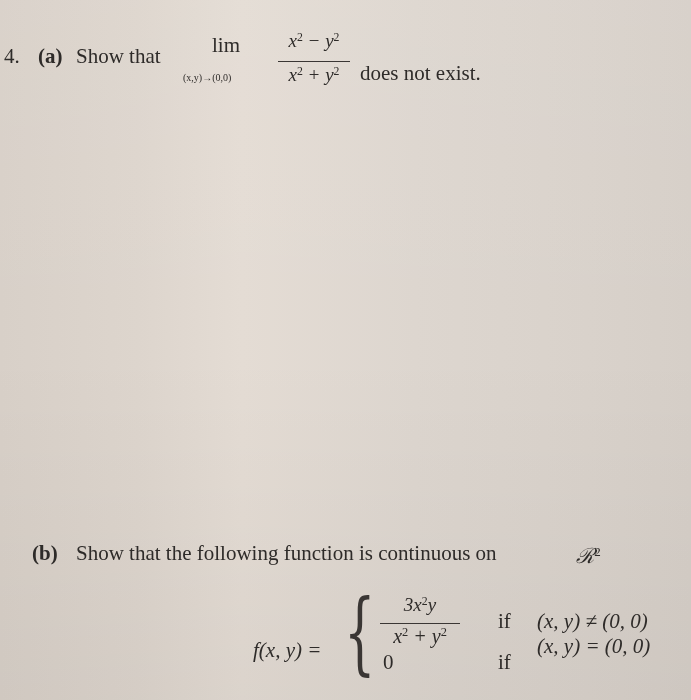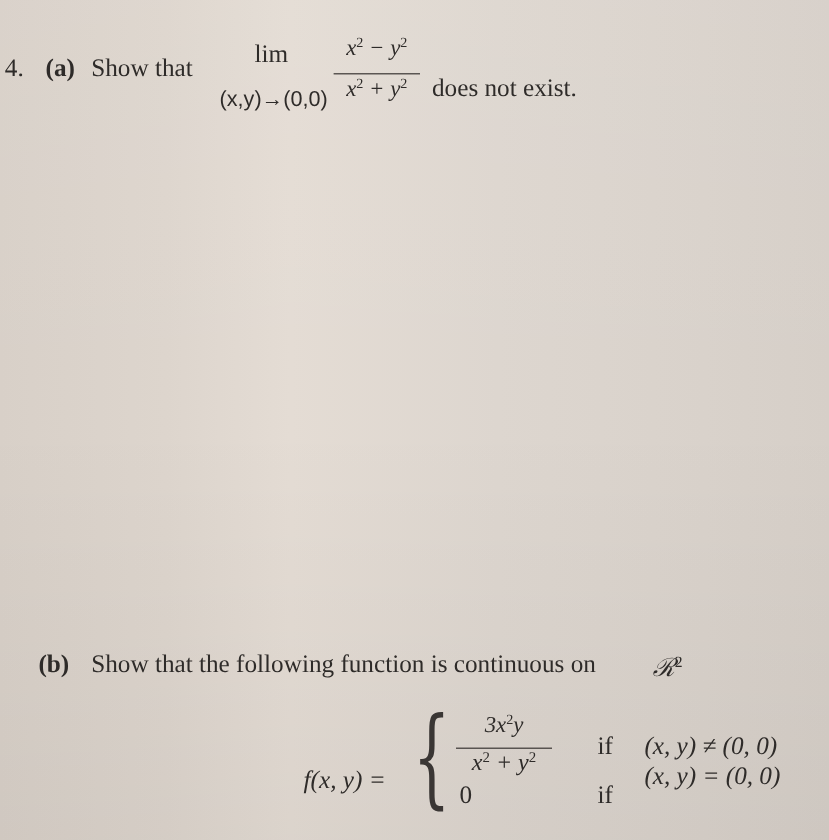--- a/index.html
+++ b/index.html
@@ -12,21 +12,21 @@
     .shade {
       position: absolute; inset: 0; pointer-events: none;
       background: linear-gradient(180deg, rgba(255,255,255,0.05) 0%, rgba(0,0,0,0.0) 50%, rgba(0,0,0,0.04) 100%);
     }
     .abs { position: absolute; white-space: nowrap; }
     .txt { font-family: "Liberation Serif", "DejaVu Serif", serif; font-size: 21px; }
     .it { font-style: italic; }
     .bold { font-weight: bold; }
     .frac { position: absolute; text-align: center; }
     .bar { position: absolute; height: 1.4px; background: #3a3634; }
-    .small { font-family: Liberation Sans, sans-serif; font-size: 18px; }
+    .small { font-family: Liberation Serif, serif; font-size: 10px; }
     sup { font-size: 0.62em; vertical-align: 0.55em; line-height: 0; font-style: normal; }
     .brace {
       position: absolute; font-family: "DejaVu Serif", serif; font-weight: 100;
       font-size: 90px; line-height: 1; color: #3a3634; transform: scaleX(0.55);
       transform-origin: left top;
     }
     .calR { font-family: "DejaVu Serif", serif; font-style: italic; }
   </style>
 </head>
 <body>
@@ -47,21 +47,21 @@
 </div>
 <div class="bar" style="left:278px; top:61px; width:72px;"></div>
 <div class="frac" style="left:278px; top:64px; width:72px;">
   <div class="txt it" style="font-size:19px;">x<sup>2</sup> + y<sup>2</sup></div>
 </div>
 
 <div class="abs txt" style="left:360px; top:61px;">does not exist.</div>
 
 <div class="abs txt bold" style="left:32px; top:541px;">(b)</div>
 <div class="abs txt" style="left:76px; top:541px;">Show that the following function is continuous on</div>
-<div class="abs txt" style="left:544px; top:541px;text-align:center;">
+<div class="abs txt" style="left:576px; top:541px;text-align:center;">
   <span class="calR">ℛ</span><sup>2</sup>
 </div>
 
 <div class="abs txt it" style="left:253px; top:622px;margin-top:16px;">f(x, y) =</div>
 <div class="brace" style="left:344px; top:587px;">{</div>
 
 <div class="frac" style="left:380px; top:594px; width:80px;">
   <div class="txt it" style="font-size:19px;">3x<sup>2</sup>y</div>
 </div>
 <div class="bar" style="left:380px; top:623px; width:80px;"></div>

